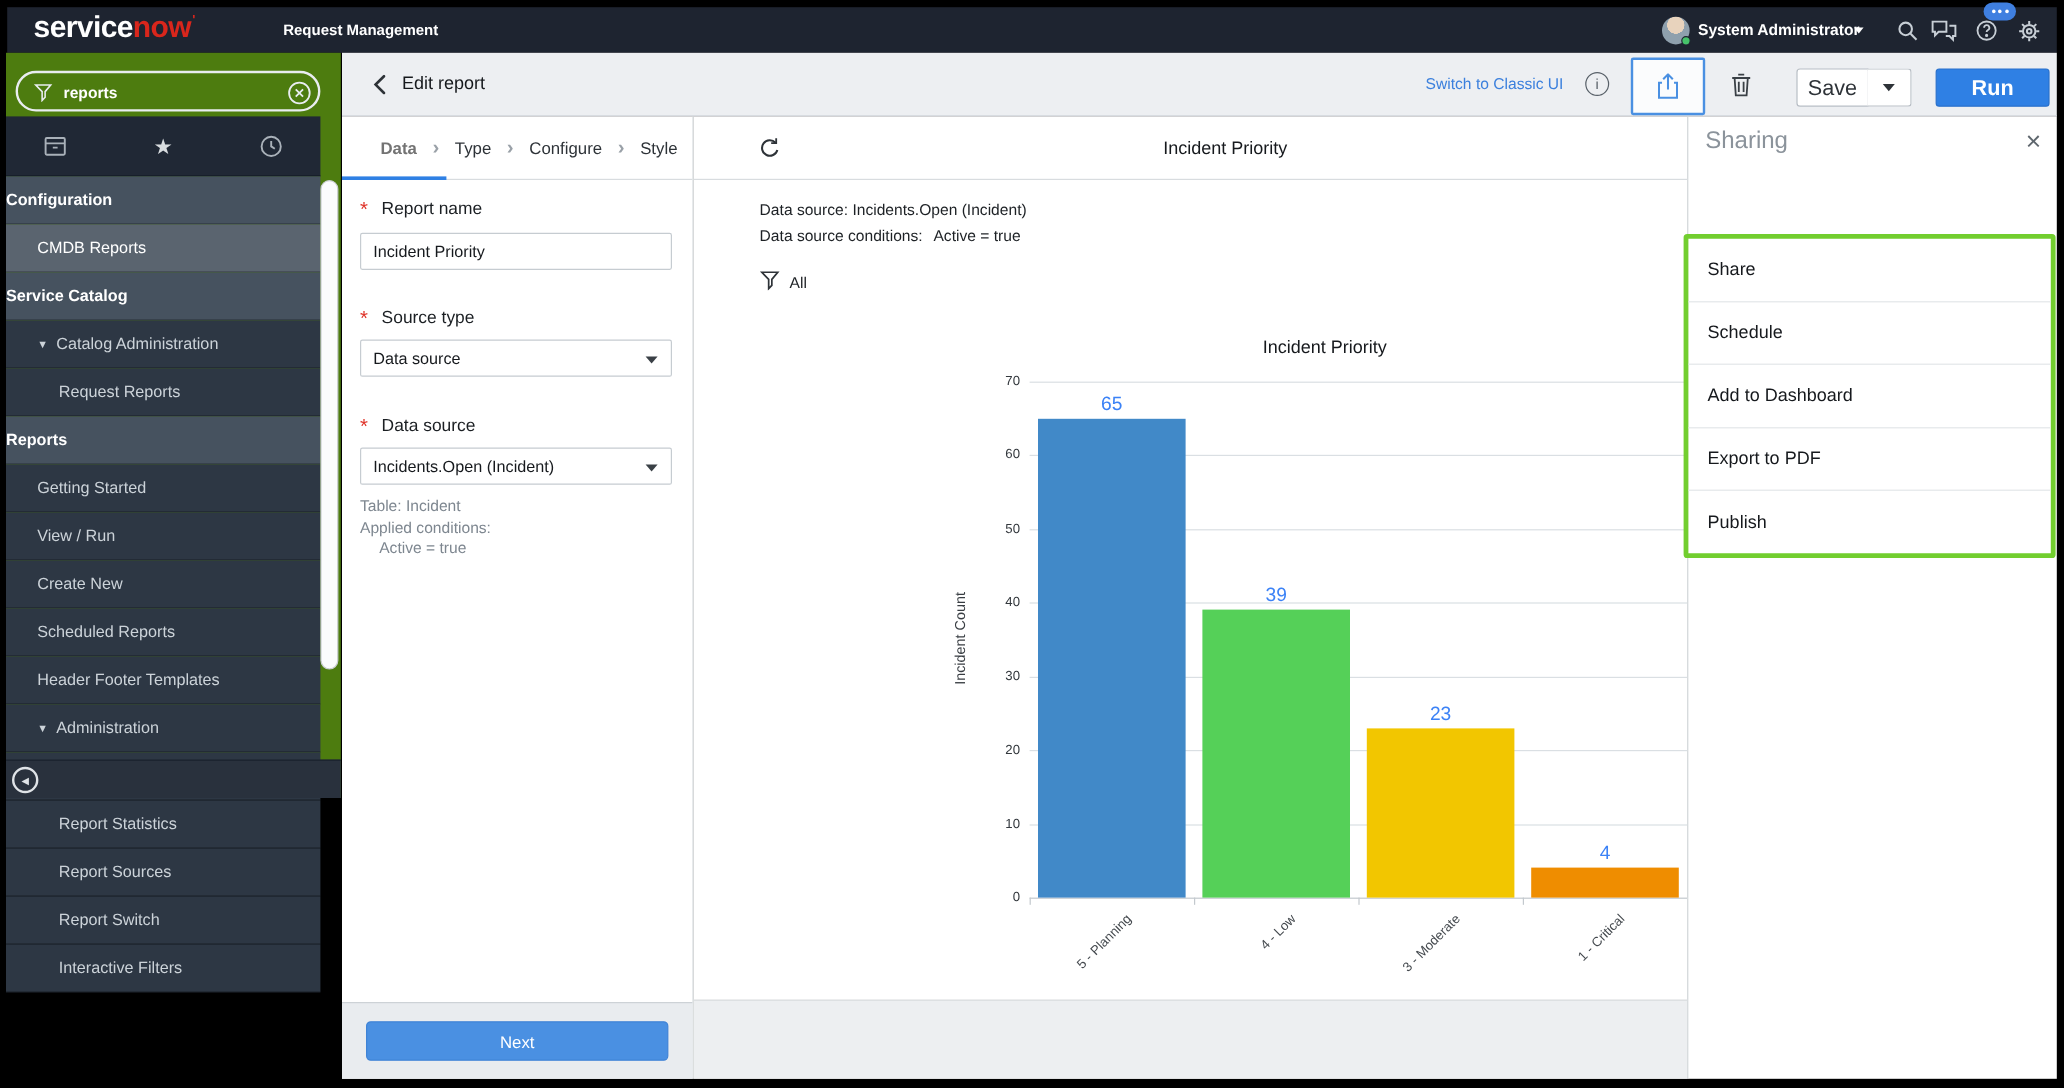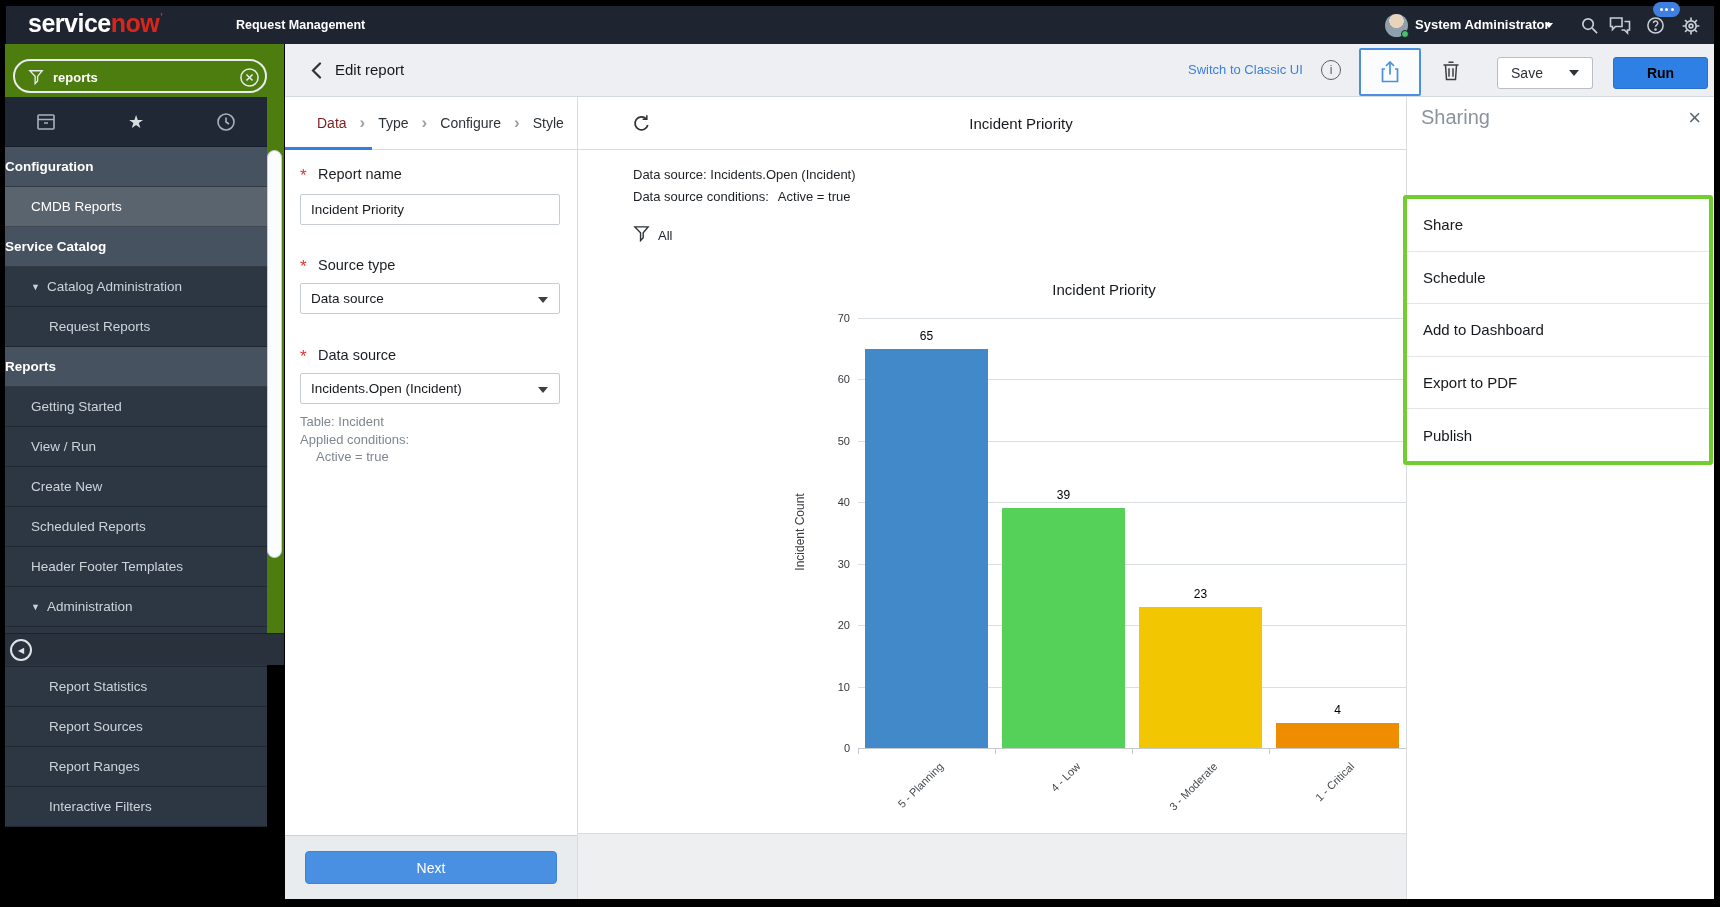--- a/index.html
+++ b/index.html
@@ -47,31 +47,31 @@
   
   #toolbar{left:285px;top:44px;width:1429px;height:53px;background:#edeff2;border-bottom:1px solid #d3d8dc}
   .back{left:26px;top:18px;width:11px;height:17px;color:#2e3338;cursor:pointer}
   .tb-title{left:50px;top:0;height:52px;line-height:52px;font-size:15px;color:#16191d}
   .switch-link{left:903px;top:0;height:52px;line-height:52px;font-size:13px;color:#3c80dd;cursor:pointer}
   .info-circ{left:1036px;top:16px;width:20px;height:20px;border:1.5px solid #586068;border-radius:50%;color:#586068;
     font-size:12px;display:flex;align-items:center;justify-content:center;cursor:pointer}
   .share-btn{left:1074px;top:4px;width:62px;height:48px;border:2px solid #4a90e2;border-radius:2px;background:#fbfcfd;
     display:flex;align-items:center;justify-content:center;color:#4a90e2;cursor:pointer}
   .trash{left:1156px;top:16px;width:20px;height:21px;color:#3a4046;cursor:pointer}
-  .btn{display:flex;align-items:center;justify-content:center;font-size:14px;cursor:pointer}
+  .btn{display:flex;align-items:center;justify-content:center;font-size:18px;cursor:pointer}
   .save-btn{left:1212px;top:13px;width:60px;height:32px;background:#fff;border:1px solid #b8bec5;border-radius:3px 0 0 3px;color:#2e3338}
   .save-caret{left:1271px;top:13px;width:37px;height:32px;background:#fff;border:1px solid #b8bec5;border-left:none;border-radius:0 3px 3px 0}
   .save-caret b{width:0;height:0;border-left:5px solid transparent;border-right:5px solid transparent;border-top:6px solid #2e3338}
-  .run-btn{left:1328px;top:13px;width:95px;height:32px;background:#2f80e4;border:1px solid #2a71cc;border-radius:3px;color:#000000;font-weight:bold}
+  .run-btn{left:1328px;top:13px;width:95px;height:32px;background:#2f80e4;border:1px solid #2a71cc;border-radius:3px;color:#ffffff;font-weight:bold}
 
   
   #form{left:285px;top:97px;width:293px;height:802px;background:#fff;border-right:1px solid #d8dcdf}
   .tabbar{left:0;top:0;width:100%;height:53px;border-bottom:1px solid #d8dcdf;display:flex;align-items:center;padding-left:32px;gap:13px}
   .tab{font-size:14px;color:#2e3338;cursor:pointer}
-  .tab.active{color:#7f1d1d;font-weight:normal}
+  .tab.active{color:#737373;font-weight:bold}
   .tab-chev{font-size:17px;color:#9aa1a8;font-weight:bold}
   .underline{left:0;top:50px;width:87px;height:3px;background:#2f80e4}
   .req{color:#df342a;font-size:17px;line-height:10px}
   .flabel{font-size:14.5px;color:#1b1f23}
   .fbox{left:15px;width:260px;height:31px;border:1px solid #c6ccd1;border-radius:2px;background:#fff;
     font-size:13.5px;color:#16191d;display:flex;align-items:center;padding:0 10px}
   .sel-caret{right:11px;top:13px;width:0;height:0;border-left:5px solid transparent;border-right:5px solid transparent;border-top:6px solid #3a4046}
   .meta{left:15px;top:316px;font-size:13px;color:#7e8790;line-height:17.5px}
   .meta .ind{padding-left:16px}
   .form-footer{left:0;right:0;bottom:0;height:64px;background:#e9ecef;border-top:1px solid #cdd2d6}
@@ -87,21 +87,21 @@
   .pv-line b{font-weight:normal}
   .cond-val{margin-left:9px}
   .pv-funnel{left:55px;top:128px;width:17px;height:19px;color:#2e3338;cursor:pointer}
   .pv-filter-label{left:80px;top:131px;font-size:13px;color:#1d2125;cursor:pointer}
   .chart-title{left:426px;top:184px;width:200px;text-align:center;font-size:15px;color:#16191d}
   .grid{height:1px;background:#dadfe3}
   .axis{height:1px;background:#c3c9ce}
   .ytick{width:42px;text-align:right;font-size:11px;color:#33383d}
   .ylab{left:122px;top:428px;width:200px;text-align:center;font-size:12px;color:#383d42;transform:rotate(-90deg)}
   .bar{position:absolute;cursor:pointer}
-  .bar-val{position:absolute;text-align:center;font-size:12px;color:#000000}
+  .bar-val{position:absolute;text-align:center;font-size:16px;color:#3b82f6}
   .xlab{position:absolute;white-space:nowrap;font-size:11px;color:#44494e;transform:translateX(-100%) rotate(-45deg);transform-origin:100% 0}
   .btick{position:absolute;width:1px;height:6px;background:#c3c9ce}
   .pv-footer{left:0;right:0;top:736px;bottom:0;background:#edeff1;border-top:1px solid #d9dcde}
 
   
   #sharing{left:1406px;top:97px;width:308px;height:802px;background:#fff;border-left:1px solid #d8dcdf}
   .sh-title{left:14px;top:9px;font-size:20px;color:#8b939b}
   .sh-close{right:13px;top:10px;font-size:22px;color:#5f676e;cursor:pointer;line-height:22px}
   .sh-menu{left:-4px;top:51px;width:310px;height:270px;background:#fff;border:4px solid #72ce2f;border-radius:3px;display:flex;flex-direction:column}
   .sh-row{flex:1;display:flex;align-items:center;padding-left:16px;font-size:15px;color:#16191d;border-bottom:1px solid #e3e6e9;cursor:pointer}
@@ -223,21 +223,21 @@
       <div class="nav-row nav-subitem">
         <span>All</span>
       </div>
       <div class="nav-row nav-subitem">
         <span>Report Statistics</span>
       </div>
       <div class="nav-row nav-subitem">
         <span>Report Sources</span>
       </div>
       <div class="nav-row nav-subitem">
-        <span>Report Ranges</span>
+        <span>Report Switch</span>
       </div>
       <div class="nav-row nav-subitem">
         <span>Interactive Filters</span>
       </div>
     </div>
   <div class="abs scroll-thumb"></div>
   <div class="abs side-bottom">
     <div class="abs collapse-btn">◀</div>
   </div>
 </div>

